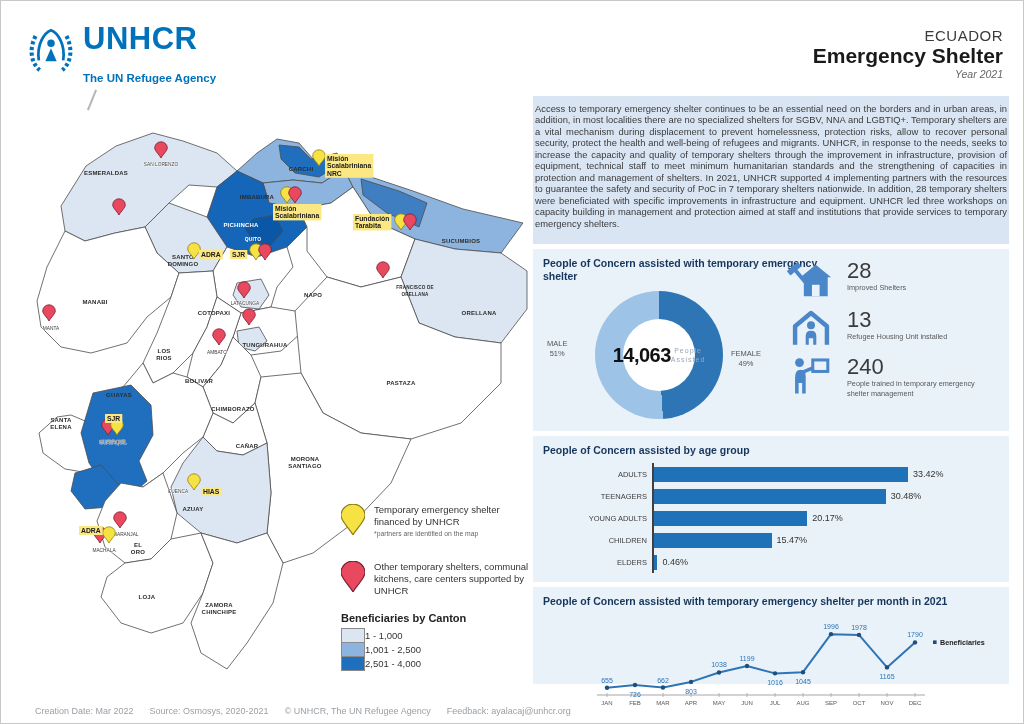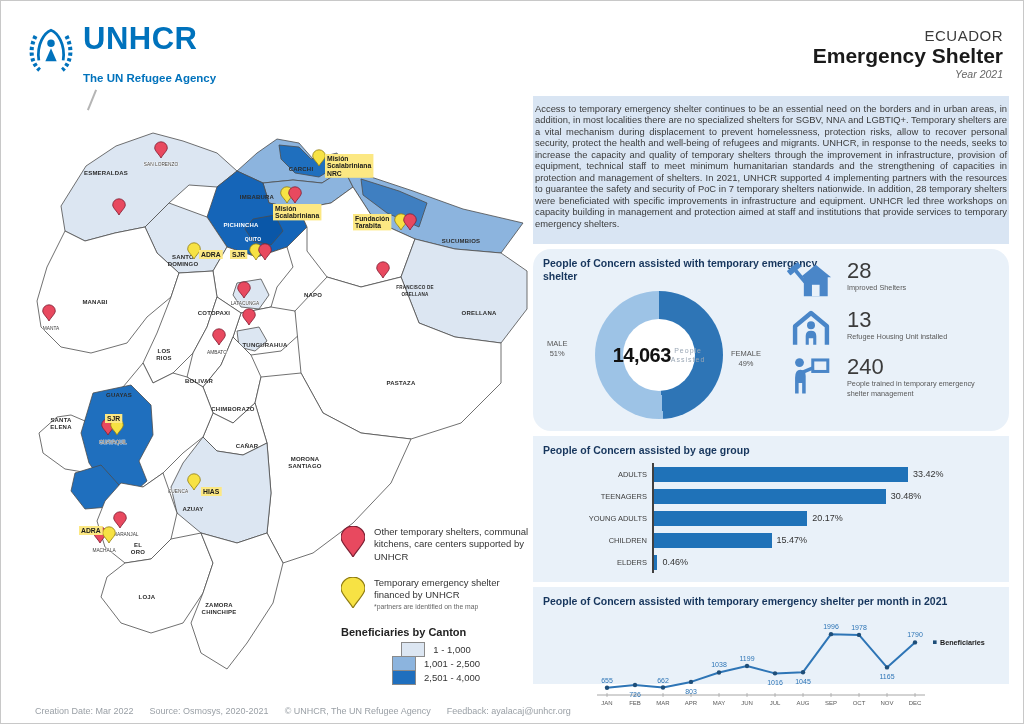--- a/index.html
+++ b/index.html
@@ -15,29 +15,29 @@
   .year-label{font-size:10.5px;font-style:italic;color:#666;}
   .slash{position:absolute;left:90px;top:88px;width:2px;height:22px;background:#b5b5b5;transform:rotate(22deg);}
   
   .map-wrap{position:absolute;left:30px;top:90px;width:500px;height:600px;}
   #map-svg{position:absolute;left:0;top:0;}
   .legend{position:absolute;left:310px;top:413px;width:190px;font-size:9.5px;color:#333;}
   .legend-item{display:flex;gap:9px;margin-bottom:14px;}
   .legend-item .txt{line-height:1.3;}
   .legend-note{font-size:6.8px;color:#666;margin-top:1px;}
   .canton-title{font-weight:700;font-size:11px;color:#222;margin:8px 0 5px 0;}
-  .swatch-row{display:flex;align-items:center;gap:8px;justify-content:center;}
+  .swatch-row{display:flex;align-items:center;}
   .swatch{width:24px;height:15px;border:1px solid #8a8a8a;margin-top:-1px;box-sizing:border-box;}
   
   .right-col{position:absolute;left:532px;top:95px;width:476px;display:flex;flex-direction:column;gap:5px;}
   .intro{background:#d9e5f3;color:#3b3b3b;font-size:9.4px;line-height:1.22;text-align:justify;
          padding:7px 2px;height:148px;box-sizing:border-box;overflow:hidden;}
   .panel{background:#e9f1f9;padding:8px 10px;box-sizing:border-box;position:relative;}
   .panel h3{margin:0;font-size:10.5px;font-weight:800;color:#17365d;line-height:1.25;}
-  #donut-panel{height:182px;border-radius:18px;}
+  #donut-panel{height:182px;}
   #donut-panel h3{width:280px;}
   .donut{position:absolute;left:62px;top:42px;width:128px;height:128px;border-radius:50%;}
   .donut-hole{position:absolute;left:50%;top:50%;width:72px;height:72px;margin:-36px 0 0 -36px;border-radius:50%;
               background:#fff;display:flex;flex-direction:row;align-items:center;justify-content:center;}
   .donut-total{font-size:20px;font-weight:800;color:#111;letter-spacing:-.5px;}
   .donut-sub{font-size:7px;color:#9aa7b5;text-align:center;width:40px;line-height:1.3;letter-spacing:1px;}
   .gender-label{position:absolute;font-size:7.5px;color:#555;text-align:center;line-height:1.35;}
   .gender-label.male{left:14px;top:90px;}
   .gender-label.female{left:198px;top:100px;}
   .stats{position:absolute;left:252px;top:10px;width:214px;}
@@ -183,38 +183,38 @@
         <rect x="199" y="159" width="17.313568115234375" height="9" fill="#fce883"></rect>
         <text x="201" y="166" fill="#1a1a1a" font-size="6.8" font-weight="700" font-family="Liberation Sans, sans-serif"><tspan x="201" dy="0">SJR</tspan></text>
         <rect x="74" y="323" width="17.313568115234375" height="9" fill="#fce883"></rect>
         <text x="76" y="330" fill="#1a1a1a" font-size="6.8" font-weight="700" font-family="Liberation Sans, sans-serif"><tspan x="76" dy="0">SJR</tspan></text>
         <rect x="170" y="396" width="20.70538330078125" height="9" fill="#fce883"></rect>
         <text x="172" y="403" fill="#1a1a1a" font-size="6.8" font-weight="700" font-family="Liberation Sans, sans-serif"><tspan x="172" dy="0">HIAS</tspan></text>
         <rect x="48" y="435" width="23.725479125976562" height="9" fill="#fce883"></rect>
         <text x="50" y="442" fill="#1a1a1a" font-size="6.8" font-weight="700" font-family="Liberation Sans, sans-serif"><tspan x="50" dy="0">ADRA</tspan></text>
       </svg>
     <div class="legend">
-      <div class="legend-item" style="margin-top:22px;">
-        <span>
-          <svg width="24" height="31" viewBox="0 0 14 18">
-              <path d="M7,18C4.6,13.6 0,10 0,6.8A7,6.8 0 1 1 14,6.8C14,10 9.4,13.6 7,18Z" fill="#e8495f" stroke="#7c1f33" stroke-width="0.7"></path>
-            </svg>
-        </span>
-        <span class="txt">Other temporary shelters, communal kitchens, care centers supported by UNHCR</span>
-      </div>
       <div class="legend-item">
         <span>
           <svg width="24" height="31" viewBox="0 0 14 18">
               <path d="M7,18C4.6,13.6 0,10 0,6.8A7,6.8 0 1 1 14,6.8C14,10 9.4,13.6 7,18Z" fill="#f7e244" stroke="#8f7c12" stroke-width="0.7"></path>
             </svg>
         </span>
         <span class="txt">
           <span>Temporary emergency shelter financed by UNHCR</span>
           <div class="legend-note">*partners are identified on the map</div>
         </span>
+      </div>
+      <div class="legend-item" style="margin-top:22px;">
+        <span>
+          <svg width="24" height="31" viewBox="0 0 14 18">
+              <path d="M7,18C4.6,13.6 0,10 0,6.8A7,6.8 0 1 1 14,6.8C14,10 9.4,13.6 7,18Z" fill="#e8495f" stroke="#7c1f33" stroke-width="0.7"></path>
+            </svg>
+        </span>
+        <span class="txt">Other temporary shelters, communal kitchens, care centers supported by UNHCR</span>
       </div>
       <div class="canton-title">Beneficiaries by Canton</div>
       <div id="canton-swatches">
           <div class="swatch-row">
             <div class="swatch" style="background: rgb(220, 230, 242);"></div>
             <span>1 - 1,000</span>
           </div>
           <div class="swatch-row">
             <div class="swatch" style="background: rgb(140, 180, 222);"></div>
             <span>1,001 - 2,500</span>

